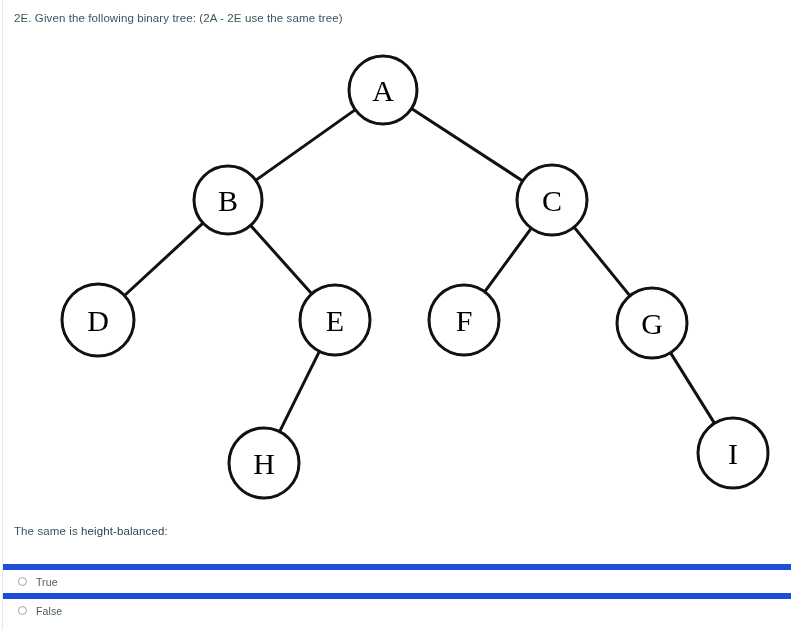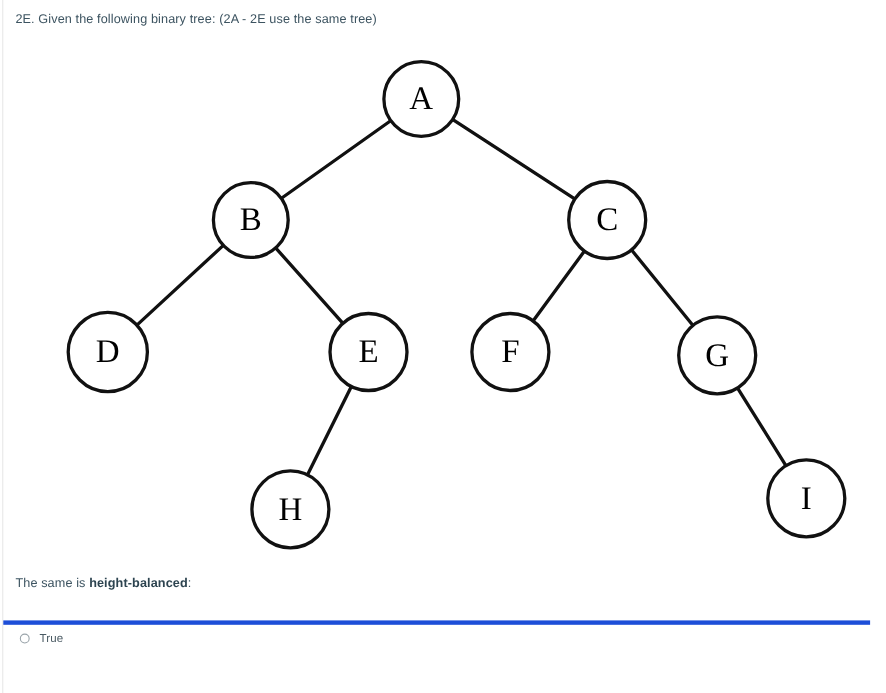--- a/index.html
+++ b/index.html
@@ -57,28 +57,28 @@
   #balanced-statement {
     position: absolute;
     left: 14px;
     top: 523px;
     font-size: 11.5px;
     line-height: 16px;
     color: #3c5360;
     letter-spacing: 0.1px;
     white-space: nowrap;
   }
-  #balanced-statement .strong { font-weight: bold; color: #2d4450; }
+  #balanced-statement .strong { font-weight: normal; color: #2d4450; }
 
   .answer-option {
     position: absolute;
     left: 3px;
     width: 788px;
     height: 29px;
-    border-top: 4px solid #1d4ed8;
+    border-top: 6px solid #1d4ed8;
     display: flex;
     align-items: center;
   }
   #option-true  { top: 564px; }
   #option-false { top: 593px; }
 
   .radio-mark {
     width: 9px;
     height: 9px;
     border: 1px solid #9aa4aa;
@@ -158,14 +158,18 @@
 
   <div id="balanced-statement">
     <span>The same is </span><span class="strong">height-balanced</span><span>:</span>
   </div>
 
   <div class="answer-option" id="option-true">
     <span class="radio-mark"></span>
     <span class="option-label">True</span>
   </div>
 
+  <div class="answer-option" id="option-false">
+    <span class="radio-mark"></span>
+    <span class="option-label">False</span>
+  </div>
 
 </div>
 
 </body></html>

